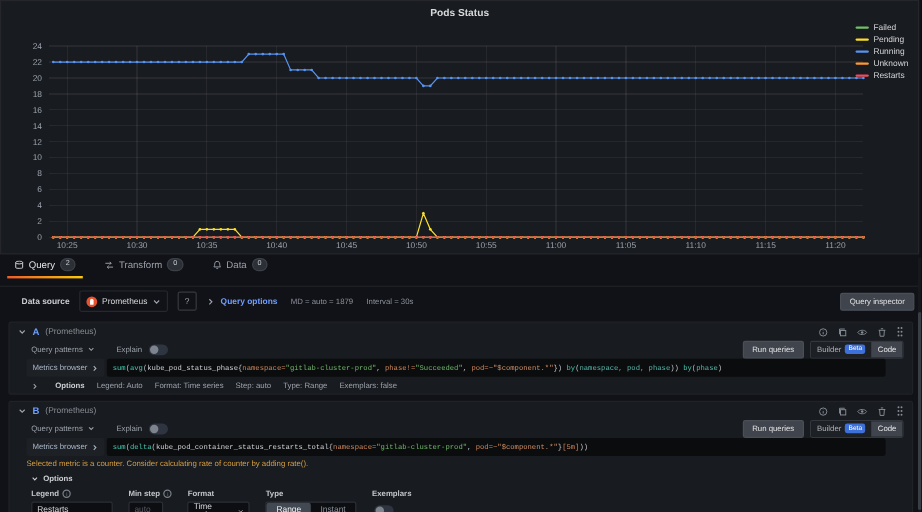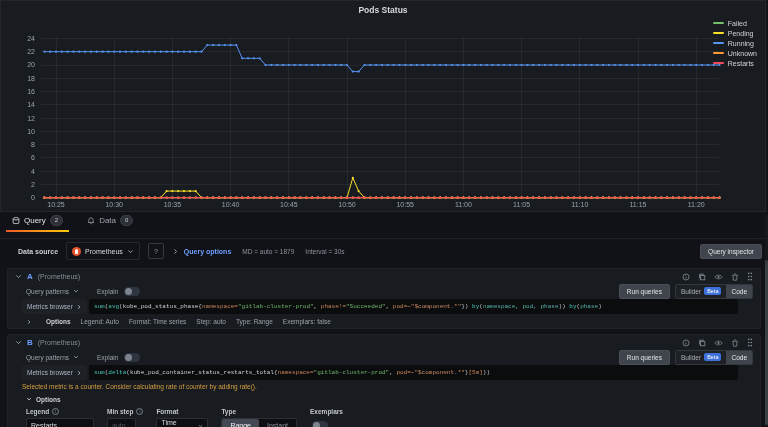--- a/index.html
+++ b/index.html
@@ -768,20 +768,29 @@
               <ellipse cx="5" cy="2.2" rx="3.6" ry="1.5" fill="none" stroke="#d8d9da" stroke-width="1"></ellipse>
               <path d="M1.4 2.2 V7.6 C1.4 8.5 8.6 8.5 8.6 7.6 V2.2" fill="none" stroke="#d8d9da" stroke-width="1"></path>
             </svg>
         </span>
         <span>Query</span>
         <span class="badge">2</span>
       </div>
       <div class="tab">
         <span class="ticon">
           <svg width="8" height="8" viewBox="0 0 10 10">
+              <path d="M1 3 H7 M7 3 L5.5 1.5 M7 3 L5.5 4.5 M9 7 H3 M3 7 L4.5 5.5 M3 7 L4.5 8.5" fill="none" stroke="#9da2ab" stroke-width="1"></path>
+            </svg>
+        </span>
+        <span>Transform</span>
+        <span class="badge">0</span>
+      </div>
+      <div class="tab">
+        <span class="ticon">
+          <svg width="8" height="8" viewBox="0 0 10 10">
               <path d="M5 1 C3 1 2.4 2.5 2.4 4 C2.4 6 1.5 6.8 1.5 6.8 H8.5 C8.5 6.8 7.6 6 7.6 4 C7.6 2.5 7 1 5 1 Z" fill="none" stroke="#9da2ab" stroke-width="1"></path>
               <path d="M4 8 C4.2 8.8 5.8 8.8 6 8" fill="none" stroke="#9da2ab" stroke-width="1"></path>
             </svg>
         </span>
         <span>Data</span>
         <span class="badge">0</span>
       </div>
     </div>
 
     <div class="toolbar">

